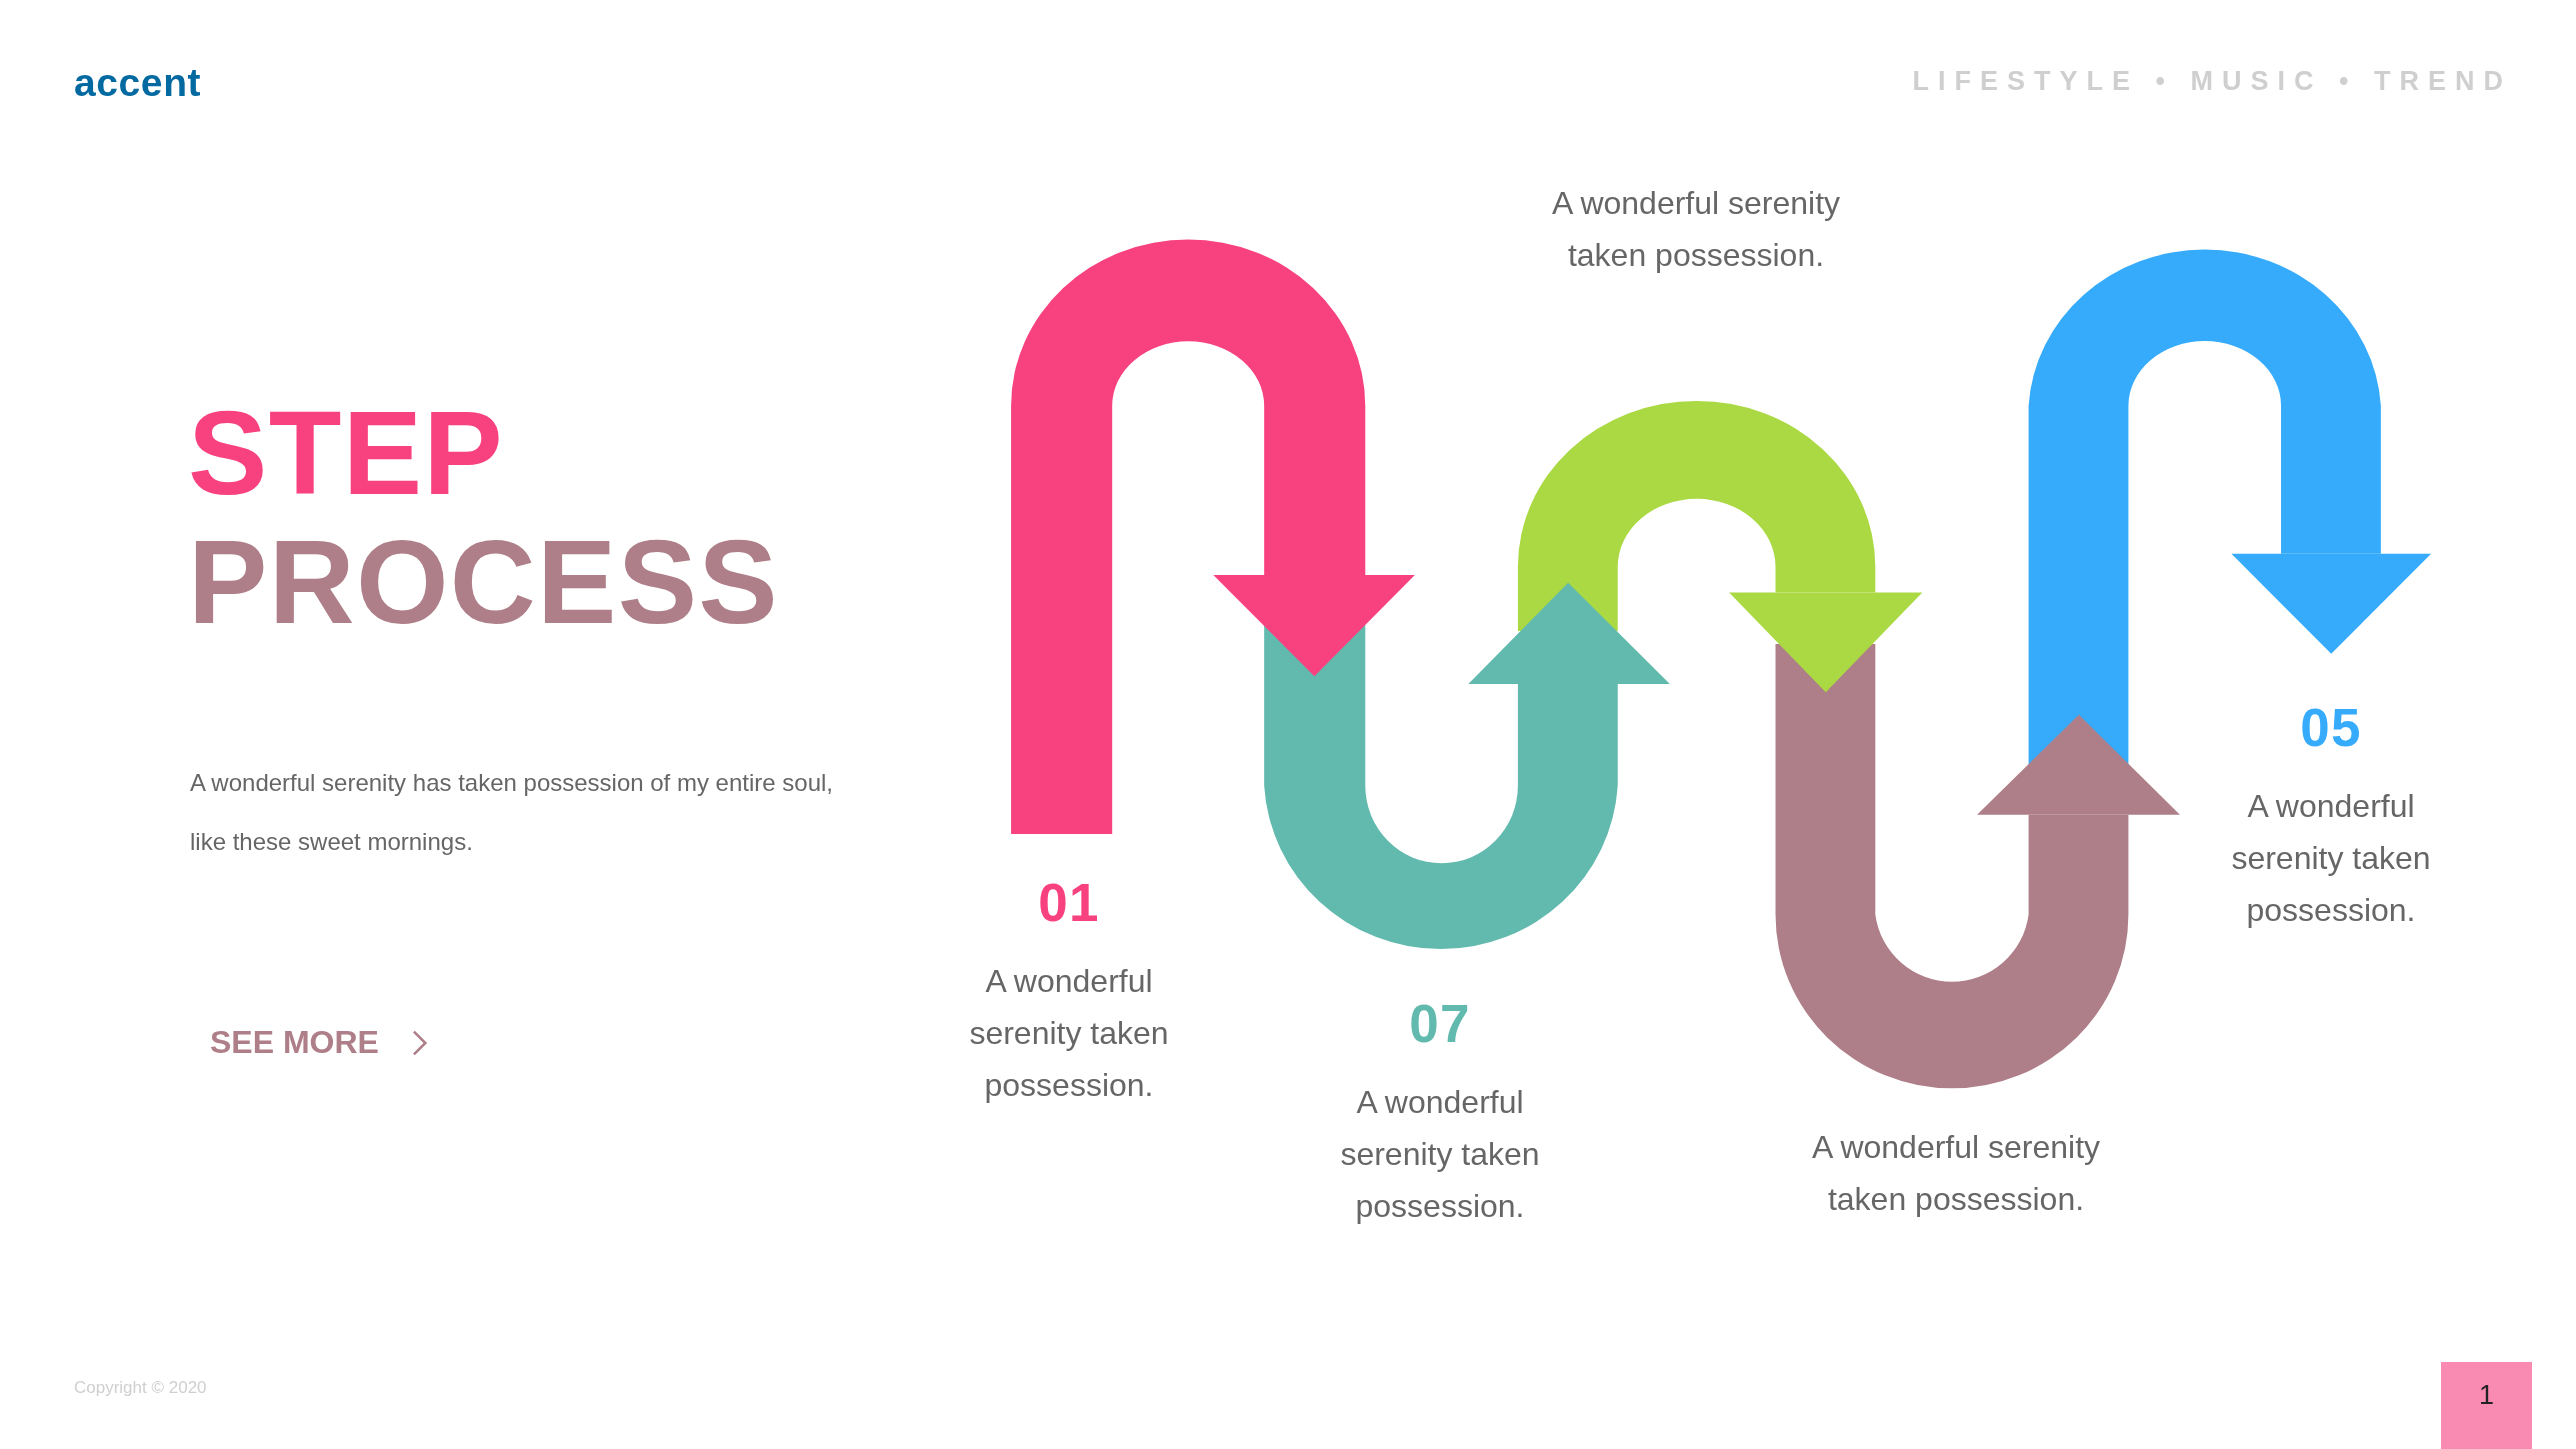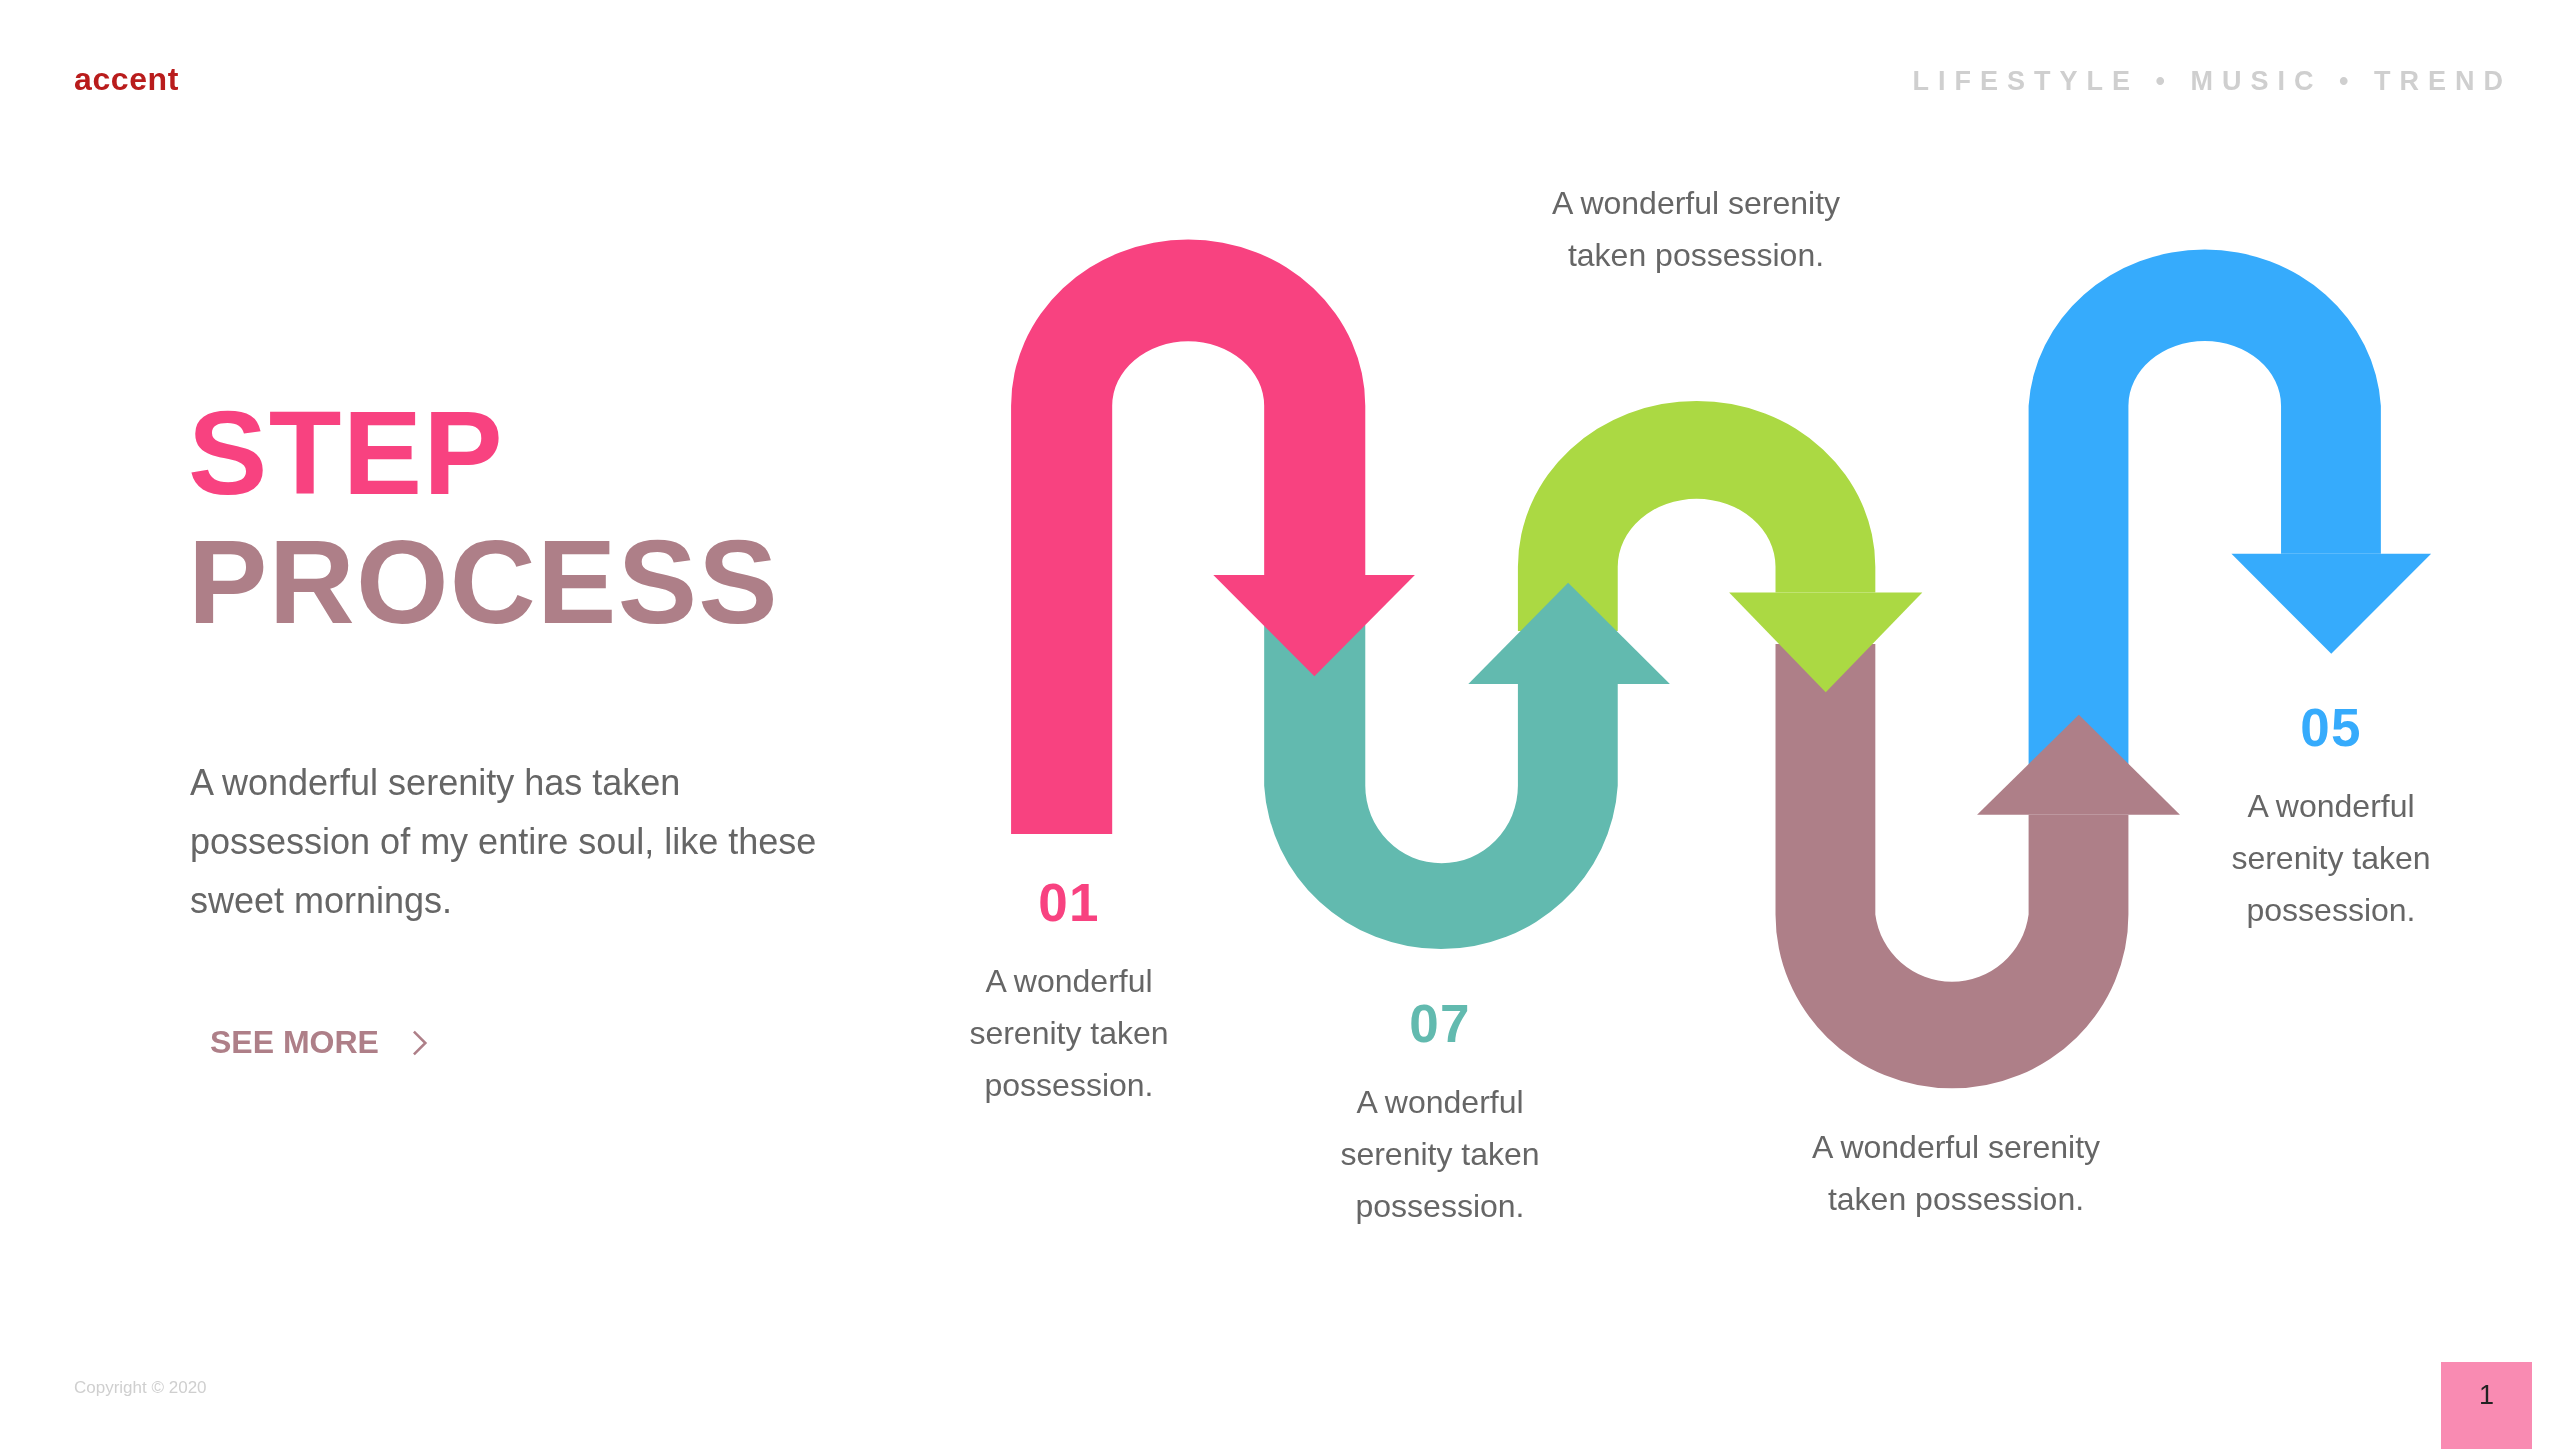--- a/index.html
+++ b/index.html
@@ -1,22 +1,22 @@
 <!DOCTYPE html>
 <html style="font-size:10.3px"><head>
 <meta charset="utf-8">
 <style>
   html, body { margin:0; padding:0; background:#ffffff; }
   body { width:2576px; height:1449px; position:relative; overflow:hidden; font-family:"Liberation Sans", sans-serif; }
   .abs { position:absolute; }
-  .brand { left:74px; top:61px; font-size:32px; font-weight:700; color:#b91c1c; letter-spacing:0.6px; }
+  .brand { left:74px; top:61px; font-size:39px; font-weight:700; color:#0369a1; letter-spacing:0.6px; }
   .tagline { right:64px; top:66px; font-size:27px; font-weight:700; color:#cfcfcf; letter-spacing:9px;text-align:center; }
   .title1 { left:188px; top:393px; font-size:119px; font-weight:700; line-height:1; letter-spacing:1.3px; }
   .title2 { left:188px; top:522px; font-size:119px; font-weight:900; line-height:1; letter-spacing:1.3px; }
-  .desc { left:190px; top:753px; width:676px; font-size:36px; line-height:59px; color:#666666; font-weight:300; }
+  .desc { left:190px; top:753px; width:676px; font-size:24px; line-height:59px; color:#666666; font-weight:300; }
   .seemore { left:191px; top:1024px; font-size:32px; font-weight:700; display:flex; align-items:center; gap:31px; cursor:pointer;margin-left:19px; }
   .seemore svg { width:19.3px; height:28px; }
   .copyright { left:74px; top:1378px; font-size:17px; color:#cfcfcf; }
   .pagebox { left:2441px; top:1362px; width:91px; height:87px; display:flex; justify-content:center; padding-top:18px; box-sizing:border-box; font-size:27px; color:#222; }
   svg.diagram { position:absolute; left:0; top:0; width:2576px; height:1449px; }
   .step { position:absolute; text-align:center; transform:translateX(-50%); }
   .step .num { font-size:53px; font-weight:900; line-height:1; margin-bottom:26px; letter-spacing:1.3px; }
   .step .txt { font-size:32px; line-height:52px; color:#666666; font-weight:300; white-space:nowrap; }
 </style>
 </head>

